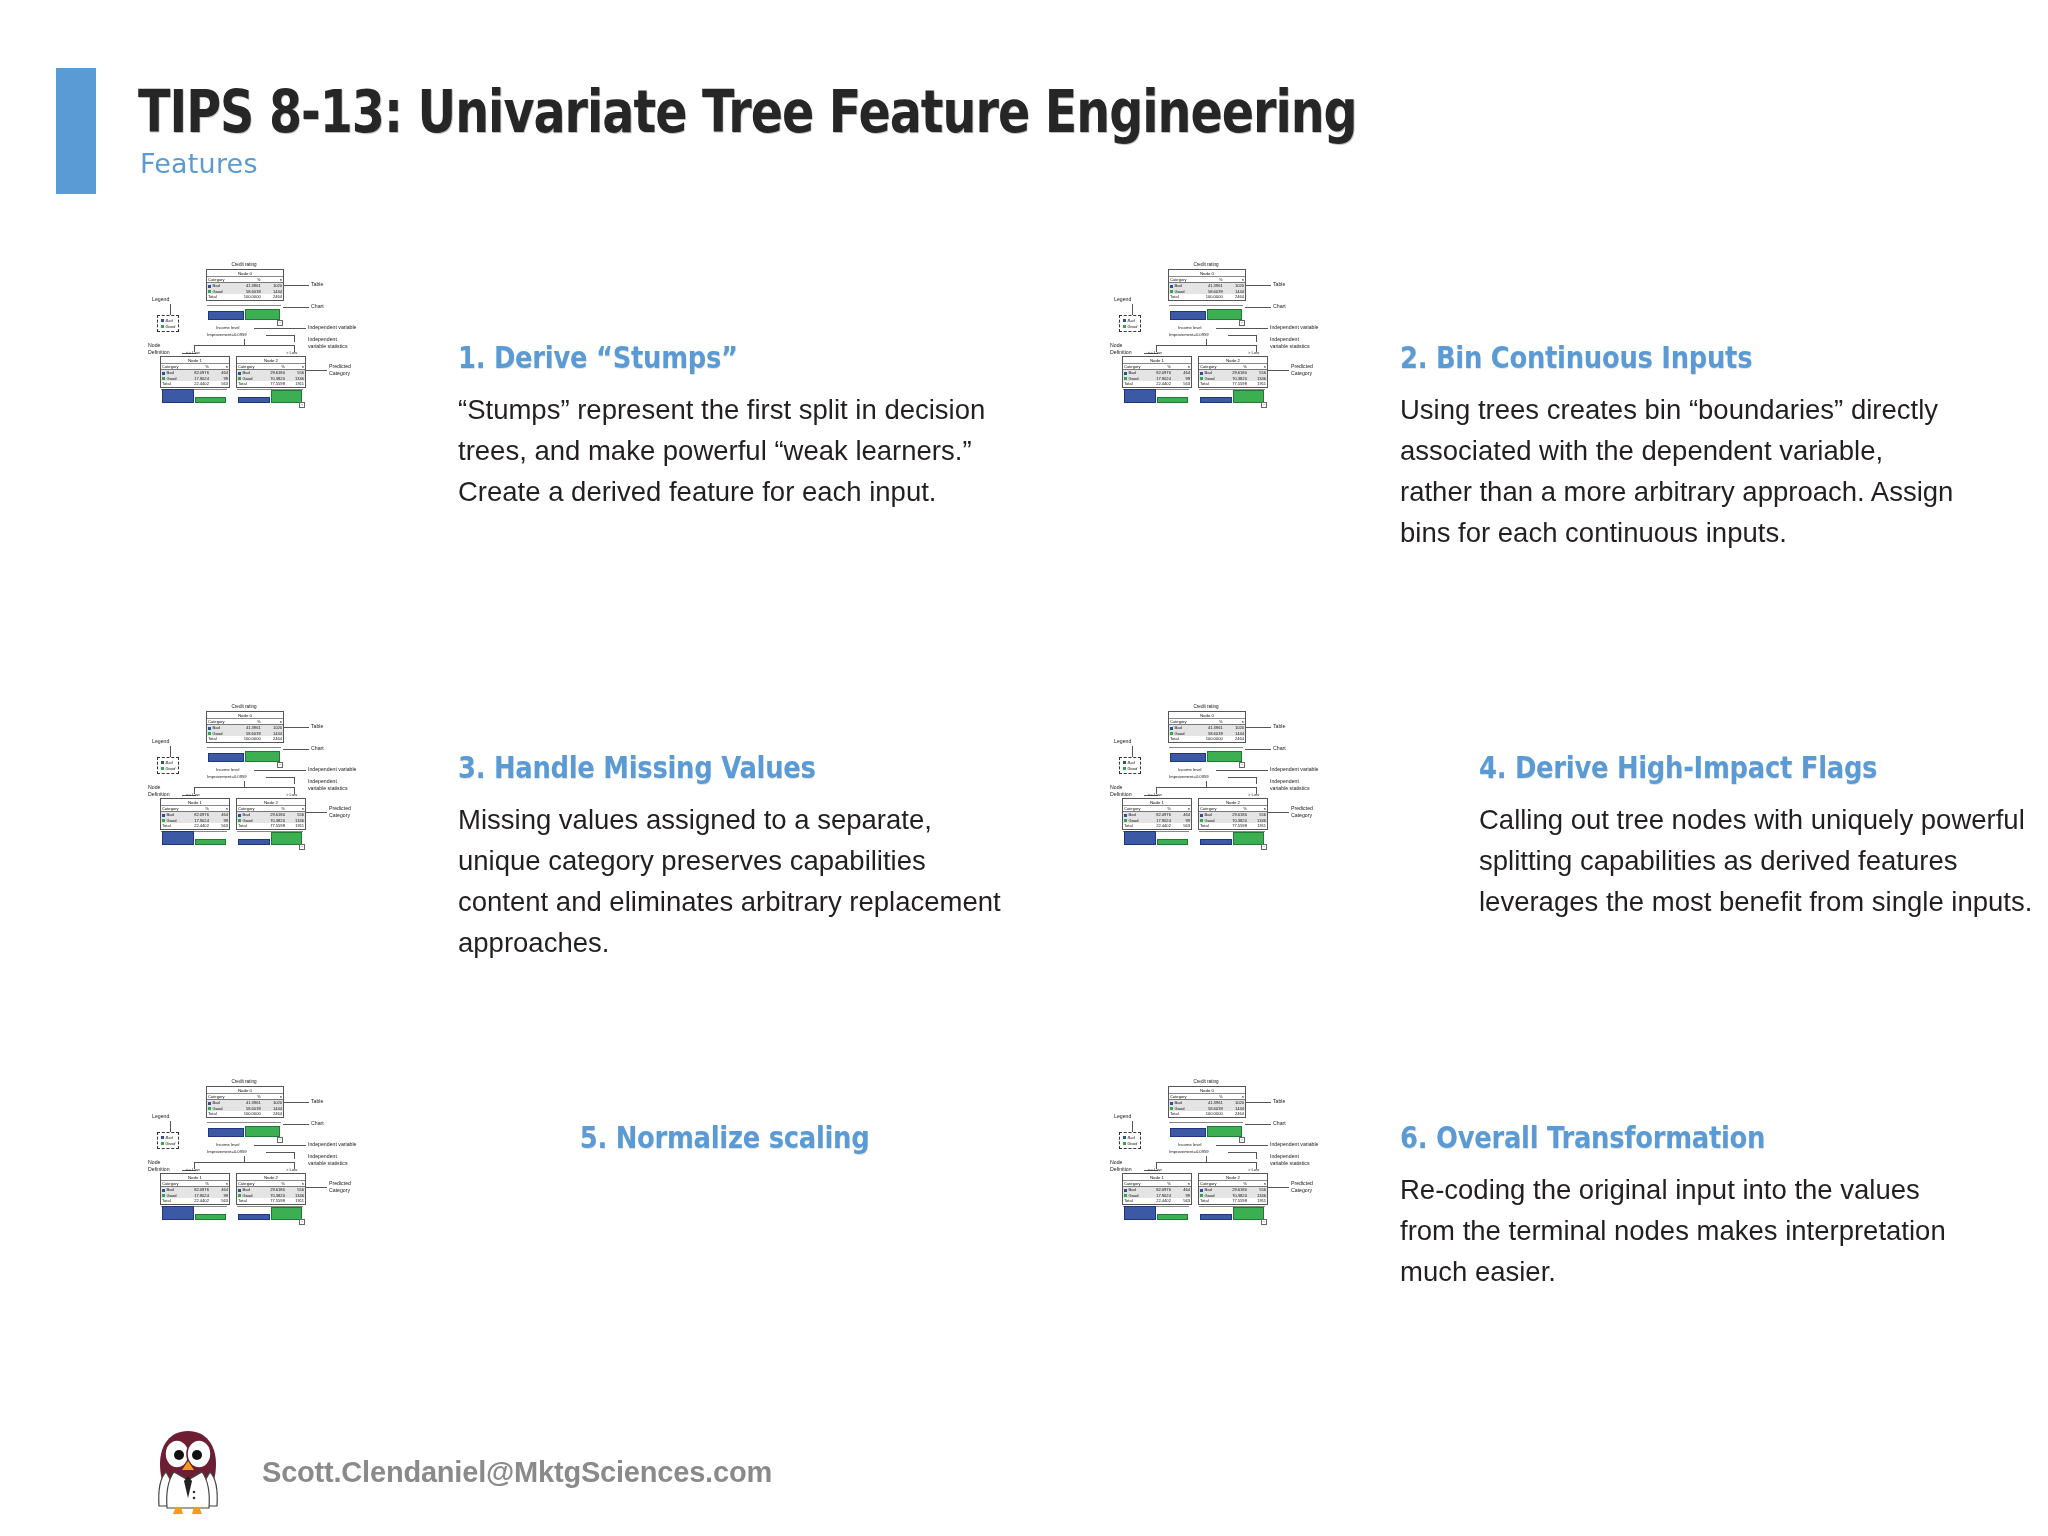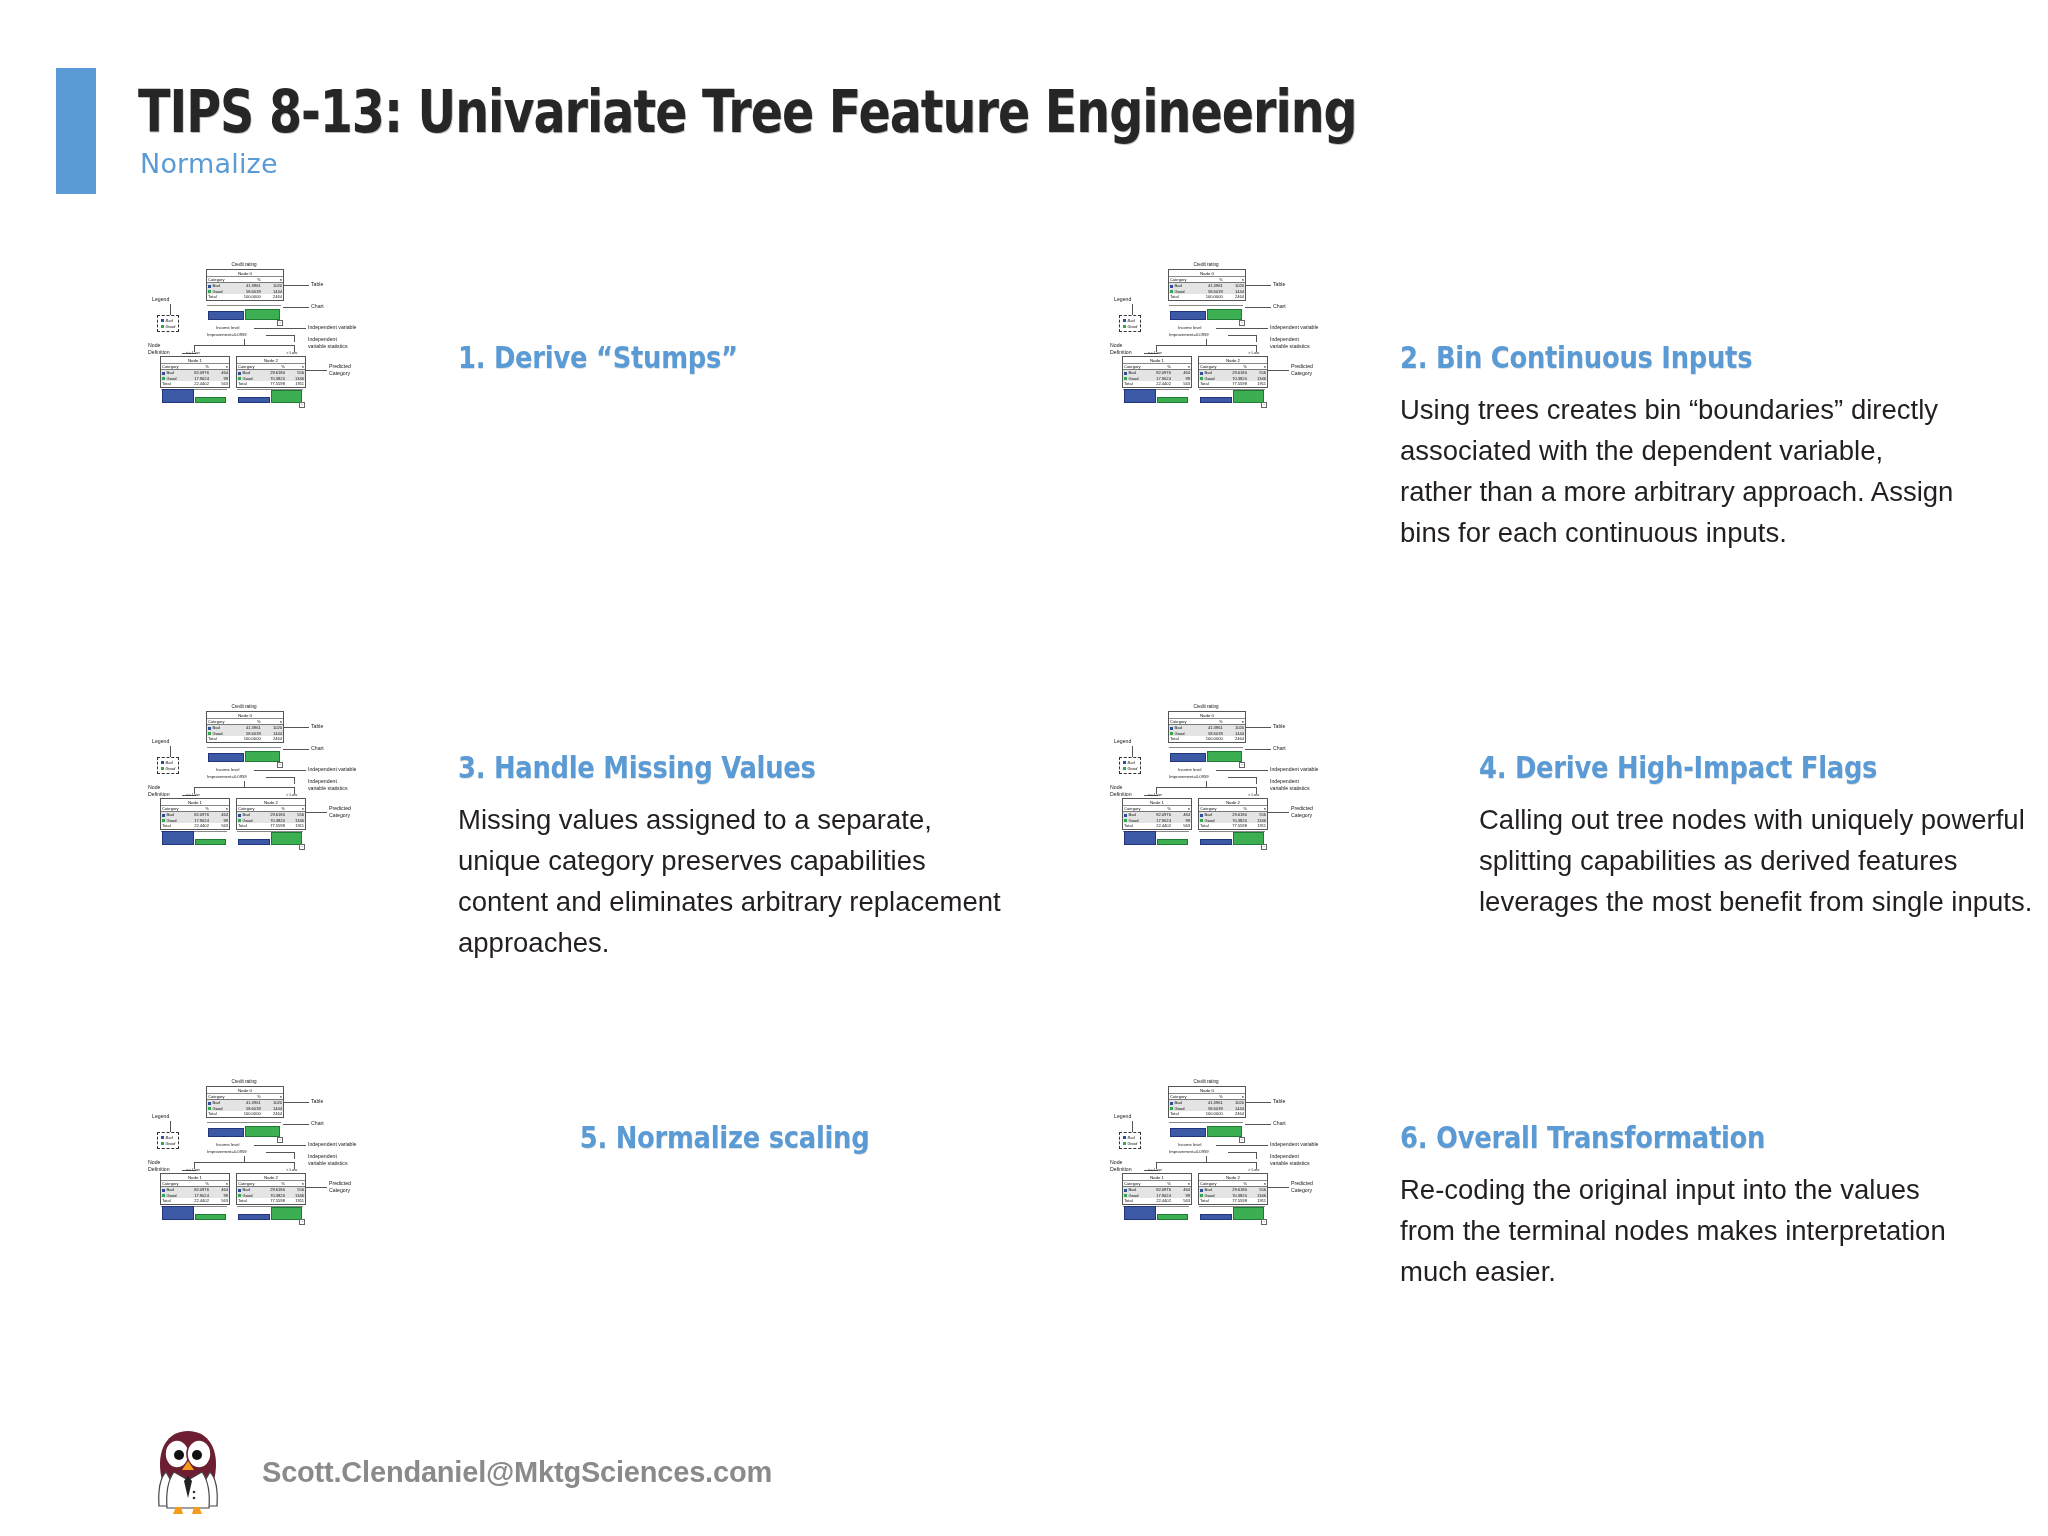--- a/index.html
+++ b/index.html
@@ -117,21 +117,21 @@
     font-size:29px;font-weight:bold;color:#8a8a8a;
     font-family:"Liberation Sans", sans-serif;letter-spacing:-0.2px;
   }
 </style>
 </head>
 <body>
 
 <div class="header">
   <div class="accent-bar"></div>
   <div class="title">TIPS 8-13: Univariate Tree Feature Engineering</div>
-  <div class="subtitle">Normalize</div>
+  <div class="subtitle">Features</div>
 </div>
 
 <div id="panels">
     <div class="panel" style="left: 98px; top: 258px; transform: scale(1);">
   <div class="treefig">
     <div class="tf-title">Credit rating</div>
 
     <div class="tf-lbl" style="left:6px;top:38px;">Legend</div>
     <div class="tf-line" style="left:24px;top:46px;width:0.8px;height:11px;"></div>
     <div class="tf-legend" style="left:11px;top:57px;">
@@ -260,20 +260,21 @@
       <div class="bar-good" style="flex:1;height:10.5573px;"></div>
     </div>
     <div class="tf-minus" style="left:153px;top:144px;">-</div>
 
     <div class="tf-line" style="left:159px;top:112px;width:22px;height:0.7px;"></div>
     <div class="tf-lbl" style="left:183px;top:105px;width:28px;white-space:normal;line-height:7px;">Predicted Category</div>
   </div>
     </div>
     <div class="panel" style="left: 410px; top: 340px; width: 620px;">
       <h2 class="tip-heading">1. Derive “Stumps”</h2>
+     <p class="tip-body">“Stumps” represent the first split in decision trees, and make powerful “weak learners.”  Create a derived feature for each input.</p>
     </div>
     <div class="panel" style="left: 1060px; top: 258px; transform: scale(1);">
   <div class="treefig">
     <div class="tf-title">Credit rating</div>
 
     <div class="tf-lbl" style="left:6px;top:38px;">Legend</div>
     <div class="tf-line" style="left:24px;top:46px;width:0.8px;height:11px;"></div>
     <div class="tf-legend" style="left:11px;top:57px;">
       <div><span class="sw sw-bad"></span>Bad</div>
       <div><span class="sw sw-good"></span>Good</div>

